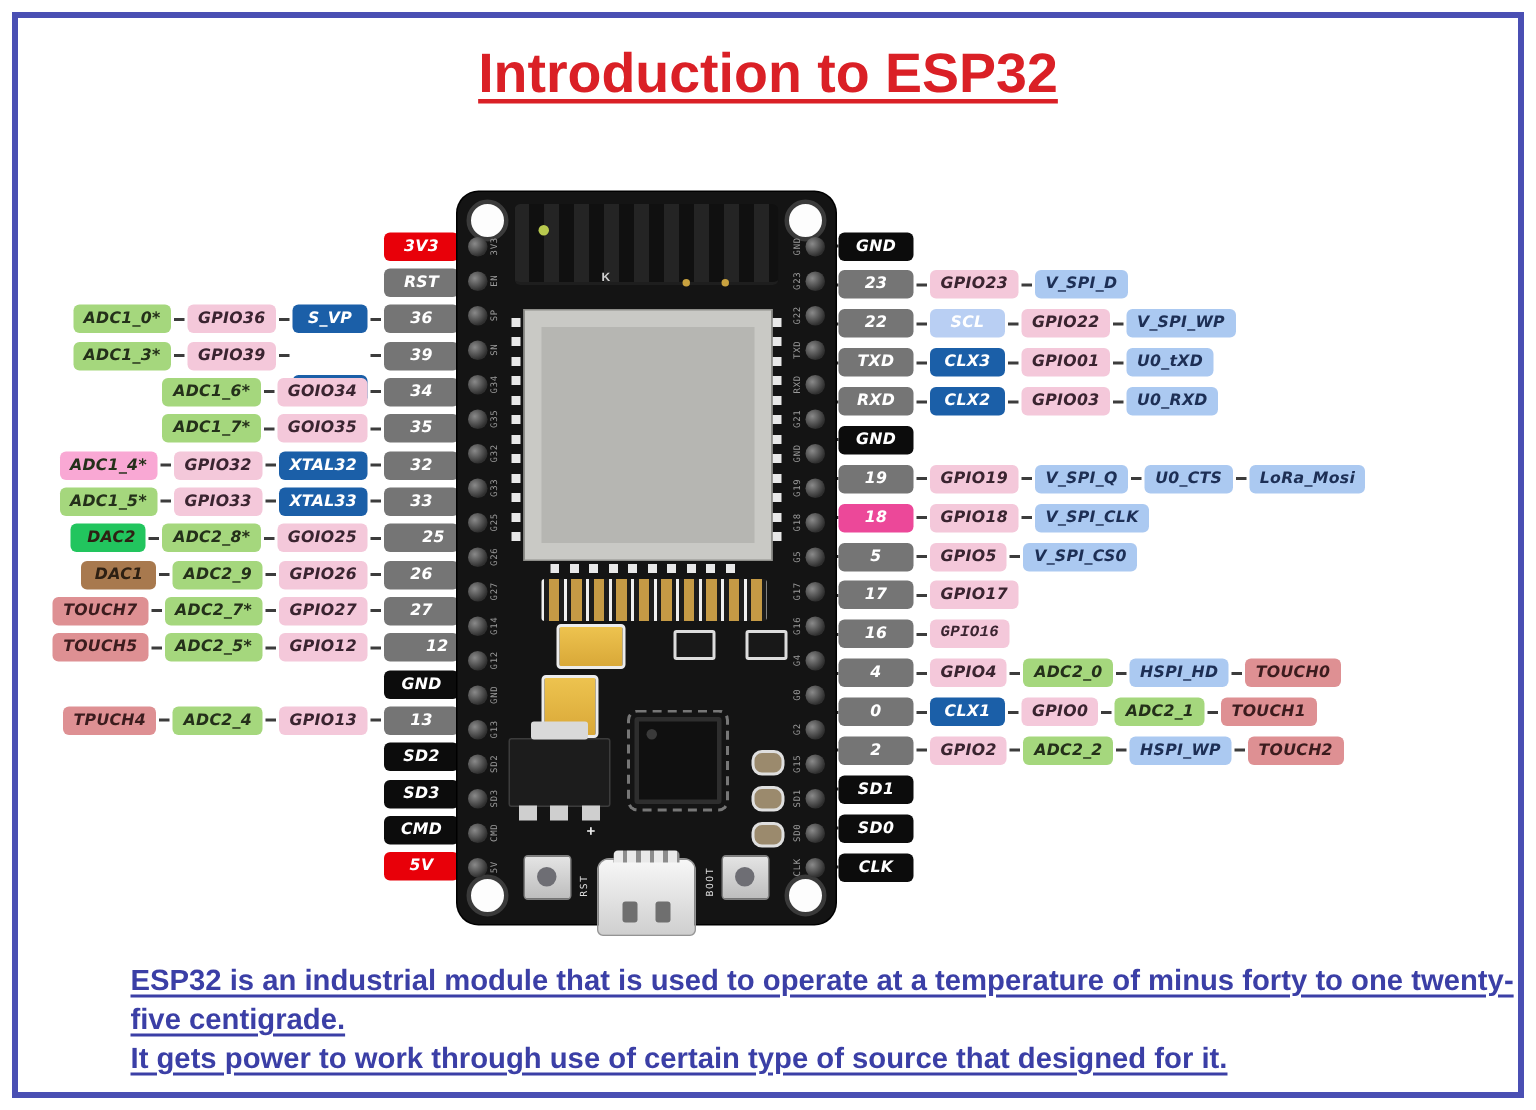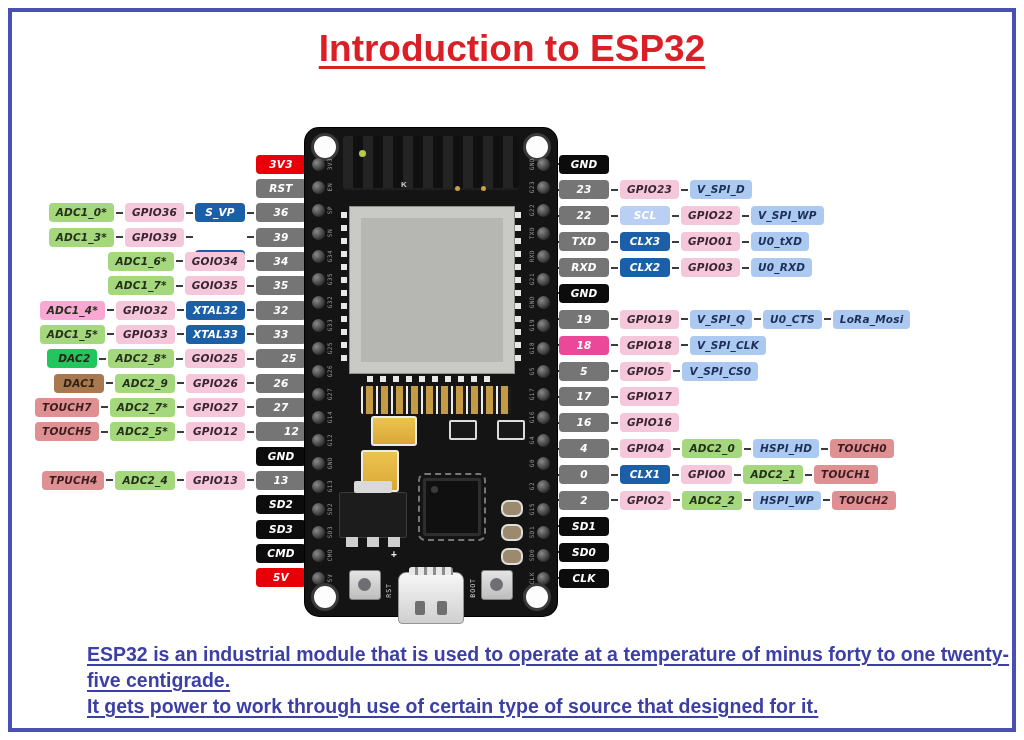--- a/index.html
+++ b/index.html
@@ -301,21 +301,21 @@
       <div class="pin-row">
         <span class="conn"></span>
         <span class="badge" style="background: rgb(117, 117, 117); color: rgb(255, 255, 255);">17</span>
         <span class="link"></span>
         <span class="badge" style="background: rgb(244, 200, 218); color: rgb(58, 36, 48);">GPIO17</span>
       </div>
       <div class="pin-row">
         <span class="conn"></span>
         <span class="badge" style="background: rgb(117, 117, 117); color: rgb(255, 255, 255);">16</span>
         <span class="link"></span>
-        <span class="badge" style="background: rgb(244, 200, 218); color: rgb(58, 36, 48);">GPIO16</span>
+        <span class="badge" style="background: rgb(244, 200, 218); color: rgb(58, 36, 48); font-family: Liberation Mono, monospace;">GPIO16</span>
       </div>
       <div class="pin-row">
         <span class="conn"></span>
         <span class="badge" style="background: rgb(117, 117, 117); color: rgb(255, 255, 255);">4</span>
         <span class="link"></span>
         <span class="badge" style="background: rgb(244, 200, 218); color: rgb(58, 36, 48);">GPIO4</span>
         <span class="link"></span>
         <span class="badge" style="background: rgb(165, 215, 125); color: rgb(36, 48, 26);">ADC2_0</span>
         <span class="link"></span>
         <span class="badge" style="background: rgb(171, 201, 241); color: rgb(29, 47, 85);">HSPI_HD</span>

